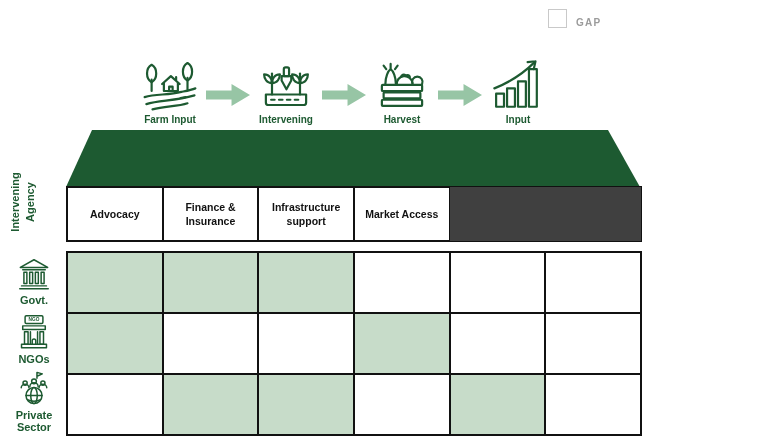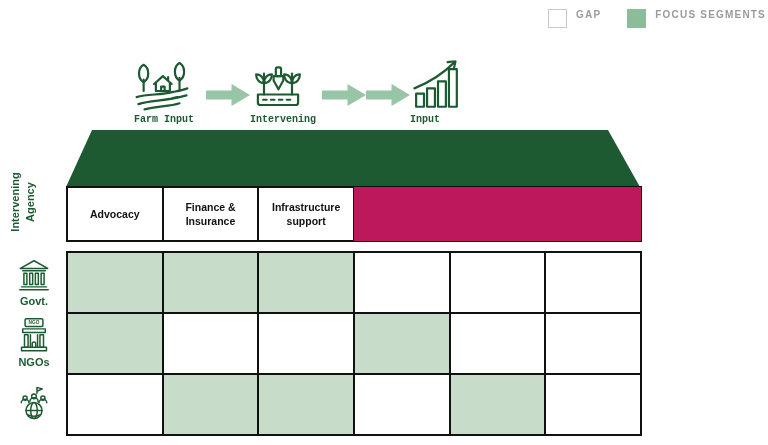--- a/index.html
+++ b/index.html
@@ -3,42 +3,42 @@
 <meta charset="utf-8">
 <style>
   html,body{margin:0;padding:0;background:#ffffff;}
   #stage{position:relative;width:768px;height:445px;background:#ffffff;overflow:hidden;
          font-family:"Liberation Sans", sans-serif;
          --dark-green:#1d5a31; --focus-cell:#c7dcc9; --arrow-green:#97c5a5;
          --legend-green:#8cbd9a; --legend-text:#9b9b9b; --grid-border:#111111;}
 
   
   .legend{position:absolute;top:9px;left:548px;display:flex;align-items:center;gap:8px;}
-  .legend-item{display:flex;align-items:flex-start;gap:9px;margin-right:18px;}
+  .legend-item{display:flex;align-items:flex-end;gap:9px;margin-right:18px;}
   .swatch{width:19px;height:19px;box-sizing:border-box;}
   .swatch.gap{background:#ffffff;border:1.5px solid #c9c9c9;}
   .swatch.focus{background:var(--legend-green);border:1.5px solid var(--legend-green);}
   .legend-label{font-size:10px;font-weight:600;letter-spacing:1.2px;color:var(--legend-text);white-space:nowrap;}
 
   
   .flow{position:absolute;left:134px;top:56px;display:flex;align-items:flex-start;}
-  .stage{width:72px;display:flex;flex-direction:column;align-items:flex-start;font-family:Liberation Mono, monospace;}
+  .stage{width:72px;display:flex;flex-direction:column;align-items:center;}
   .stage .icon{width:56px;height:56px;color:var(--dark-green);}
   .stage .icon svg{width:100%;height:100%;display:block;}
   .stage-label{margin-top:2px;font-size:10px;font-weight:bold;color:var(--dark-green);white-space:nowrap;}
   .flow-arrow{width:44px;height:22px;margin:28px 0 0 0;background:var(--arrow-green);
               clip-path:polygon(0 30%,58% 30%,58% 0,100% 50%,58% 100%,58% 70%,0 70%);}
 
   
   .roof{position:absolute;left:66px;top:130px;width:574px;height:57px;background:var(--dark-green);
         clip-path:polygon(26px 0,542px 0,100% 100%,0 100%);z-index:1;}
 
   
   .header-row{position:absolute;left:66px;top:186px;width:574px;height:54px;display:grid;
-              grid-template-columns:repeat(6,1fr);border:1px solid var(--grid-border);background:#be185d;z-index:2;}
+              grid-template-columns:repeat(6,1fr);border:1px solid var(--grid-border);background:#404040;z-index:2;}
   .hcell{border:1px solid var(--grid-border);display:flex;align-items:center;justify-content:center;
          text-align:center;font-size:10.5px;font-weight:bold;color:#111;line-height:1.35;padding:2px 8px;background:#fff;}
   .grid{position:absolute;left:66px;top:251px;width:574px;height:183px;display:grid;
         grid-template-columns:repeat(6,1fr);grid-template-rows:repeat(3,1fr);border:1px solid var(--grid-border);z-index:2;}
   .cell{border:1px solid var(--grid-border);}
   .cell.focus{background:var(--focus-cell);}
   .cell.gap{background:#ffffff;}
 
   
   .axis-label{position:absolute;left:-16px;top:183px;width:86px;height:38px;transform:rotate(-90deg);
@@ -52,24 +52,20 @@
 </style>
 </head>
 <body>
 
 <div id="stage" style="--dark-green: #1d5a31; --focus-cell: #c7dcc9; --arrow-green: #97c5a5; --legend-green: #8cbd9a; --legend-text: #9b9b9b; --grid-border: #111111;">
 
   <div class="legend">
     <div class="legend-item">
       <span class="swatch gap"></span>
       <span class="legend-label">GAP</span>
-    </div>
-    <div class="legend-item">
-      <span class="swatch focus"></span>
-      <span class="legend-label">FOCUS SEGMENTS</span>
     </div>
   </div>
 
   <div class="flow">
       <div class="stage">
         <div class="icon">
           <svg viewBox="0 0 64 64" fill="none" stroke="currentColor" stroke-width="2.5" stroke-linecap="round" stroke-linejoin="round">
             <path d="M11 30 C4 26 4 14 11 10 C18 14 18 26 11 30 Z"></path>
             <path d="M11 40 V27"></path>
             <path d="M52 28 C45 24 45 12 52 8 C59 12 59 24 52 28 Z"></path>
@@ -98,20 +94,35 @@
             <path d="M48 44 V20"></path>
             <path d="M48 31 C42 31 39 26 39 21 C45 21 48 26 48 31 Z"></path>
             <path d="M48 31 C54 31 57 26 57 21 C51 21 48 26 48 31 Z"></path>
             <rect x="29.5" y="13" width="6" height="10" rx="2"></rect>
             <path d="M27 23 h11 v5 l-5.5 10 l-5.5 -10 z"></path>
           </svg>
         </div>
         <div class="stage-label">Intervening</div>
       </div>
       <div class="flow-arrow"></div>
+      <div class="stage">
+        <div class="icon">
+          <svg viewBox="0 0 64 64" fill="none" stroke="currentColor" stroke-width="2.5" stroke-linecap="round" stroke-linejoin="round">
+            <path d="M13 32 C13 24 16 17 19 15 C22 17 25 24 25 32"></path>
+            <path d="M19 14 v-5 M14 15 l-3 -4 M24 15 l3 -4"></path>
+            <path d="M26 33 A9 9 0 1 1 44 31"></path>
+            <path d="M31 24 a3 3 0 0 1 5 -2 M37 22 a3 3 0 0 1 4 2"></path>
+            <path d="M44 32 A6 6 0 1 1 55 32"></path>
+            <rect x="9" y="33" width="46" height="7" rx="1"></rect>
+            <rect x="11" y="41.5" width="42" height="7" rx="1"></rect>
+            <rect x="9" y="50" width="46" height="7" rx="1"></rect>
+          </svg>
+        </div>
+        <div class="stage-label">Harvest</div>
+      </div>
       <div class="flow-arrow"></div>
       <div class="stage">
         <div class="icon">
           <svg viewBox="0 0 64 64" fill="none" stroke="currentColor" stroke-width="2.5" stroke-linecap="round" stroke-linejoin="round">
             <rect x="7" y="43" width="9" height="15"></rect>
             <rect x="19.5" y="37" width="9" height="21"></rect>
             <rect x="32" y="29" width="9" height="29"></rect>
             <rect x="44.5" y="15" width="9" height="43"></rect>
             <path d="M5 37 C20 31 36 22 51 7"></path>
             <path d="M52 6 l-9 1 M52 6 l-2 9"></path>
@@ -120,20 +131,21 @@
         <div class="stage-label">Input</div>
       </div>
     </div>
 
   <div class="roof"></div>
 
   <div class="header-row">
       <div class="hcell">Advocacy</div>
       <div class="hcell">Finance &amp; Insurance</div>
       <div class="hcell">Infrastructure support</div>
+      <div class="hcell">Market Access</div>
     </div>
 
   <div class="grid">
       <div class="cell focus"></div>
       <div class="cell focus"></div>
       <div class="cell focus"></div>
       <div class="cell gap"></div>
       <div class="cell gap"></div>
       <div class="cell gap"></div>
       <div class="cell focus"></div>
@@ -192,16 +204,17 @@
             <circle cx="17" cy="22" r="3.5"></circle>
             <path d="M10.5 30 a6.5 6 0 0 1 13 0"></path>
             <circle cx="47" cy="22" r="3.5"></circle>
             <path d="M40.5 30 a6.5 6 0 0 1 13 0"></path>
             <circle cx="32" cy="43" r="13.5"></circle>
             <ellipse cx="32" cy="43" rx="5.5" ry="13.5"></ellipse>
             <path d="M18.5 43 h27"></path>
             <path d="M21 50 a14 7 0 0 0 22 0"></path>
           </svg>
         </div>
+        <div class="agency-label">Private Sector</div>
       </div>
     </div>
 
 </div>
 
 </body></html>

